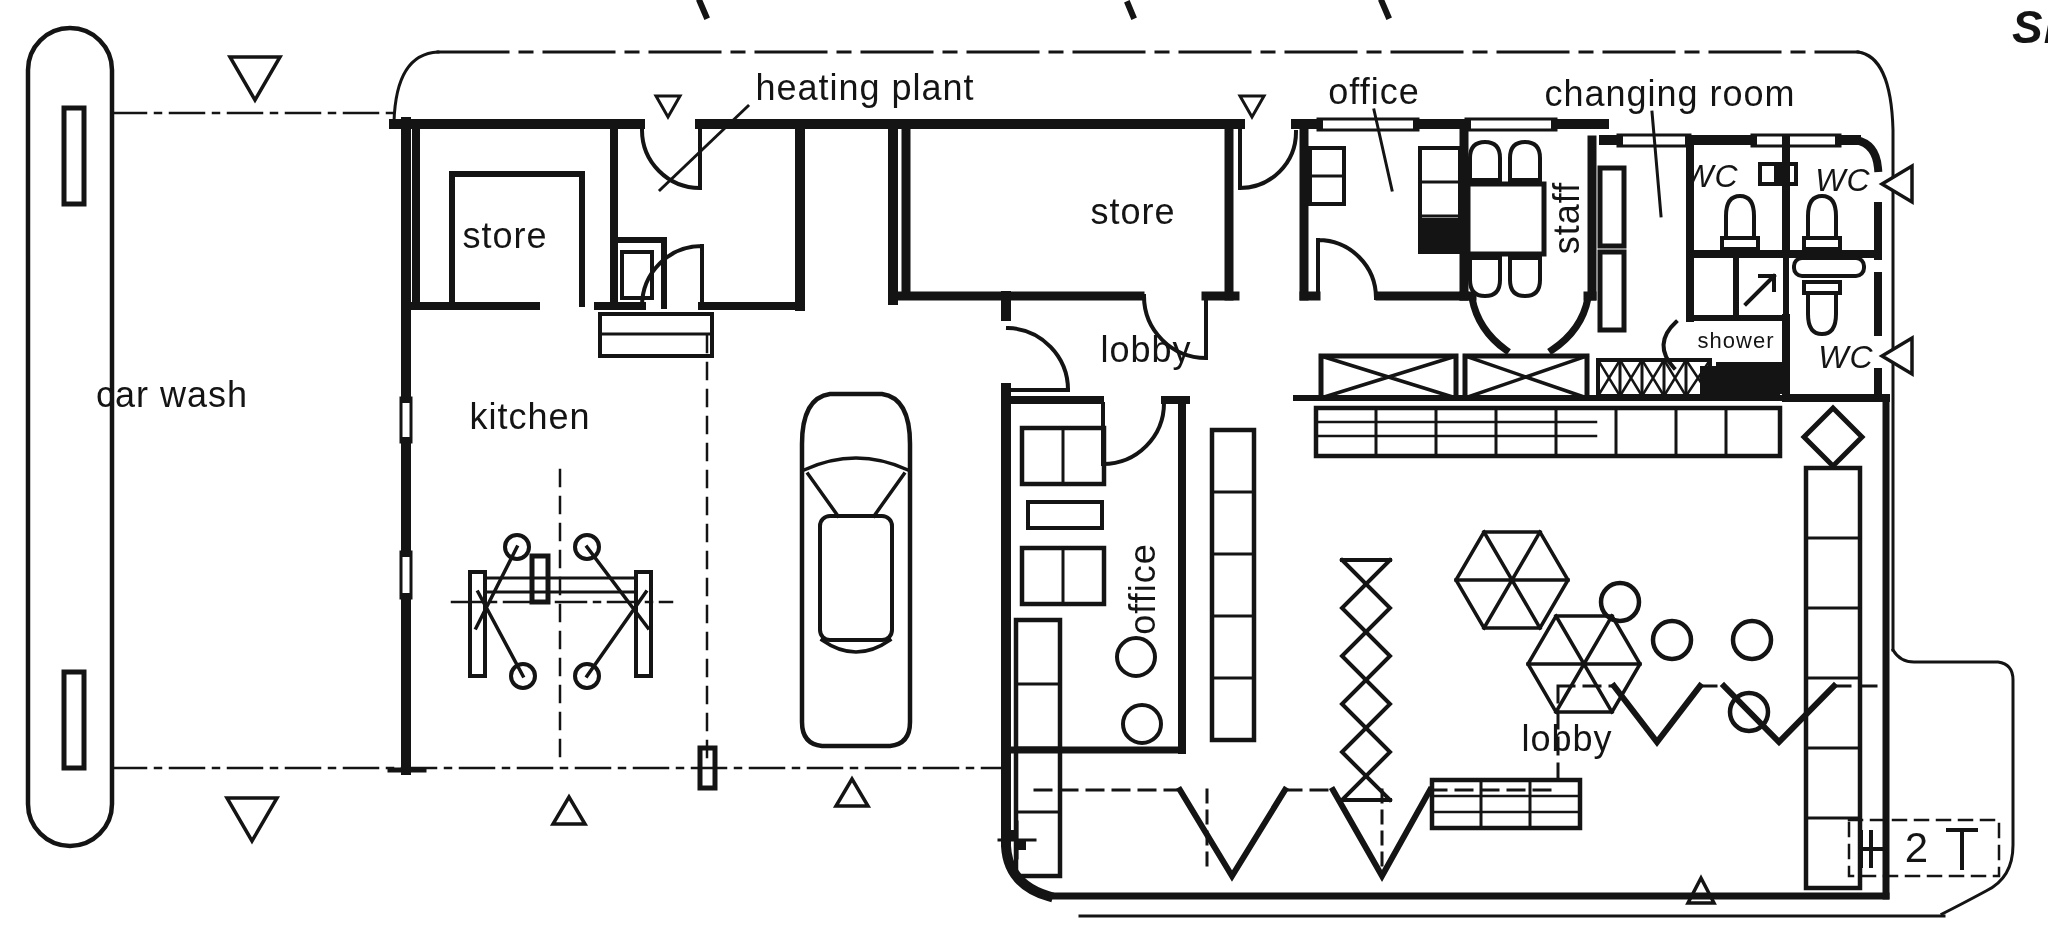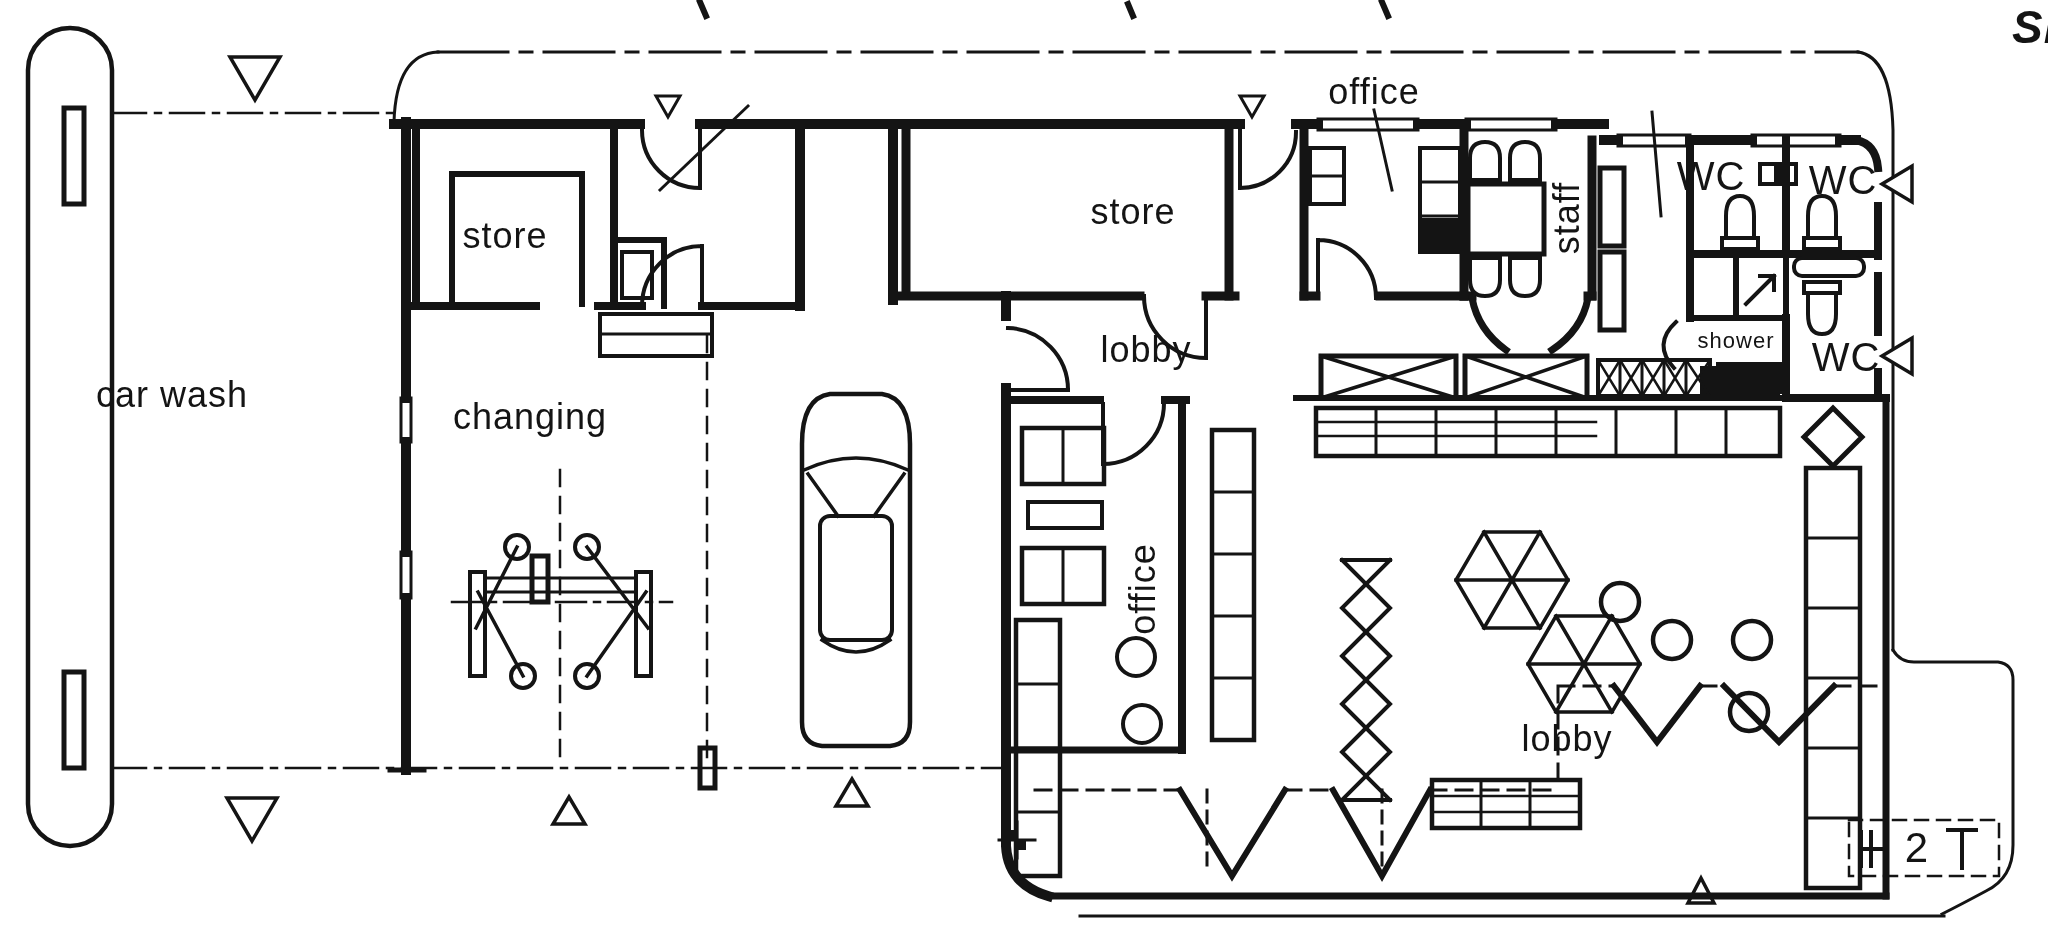--- a/index.html
+++ b/index.html
@@ -2,21 +2,21 @@
 <html><head>
 <meta charset="utf-8">
 <style>
   html,body{margin:0;padding:0;background:#fff;}
   #page{position:relative;width:2048px;height:927px;background:#fff;overflow:hidden;
         font-family:"Liberation Sans",sans-serif;color:#141414;}
   svg{position:absolute;left:0;top:0;}
   .lbl{position:absolute;transform:translate(-50%,-50%);white-space:nowrap;
        font-size:36px;letter-spacing:1px;color:#141414;}
   .lbl.vert{transform:translate(-50%,-50%) rotate(-90deg);}
-  .lbl.wc{font-size:40px;}
+  .lbl.wc{font-size:32px;font-style:italic;}
   .lbl.num{font-size:42px;}
   .lbl.frag{font-weight:bold;font-style:italic;font-size:46px;transform:none;}
 </style>
 </head>
 <body>
 
 <div id="page">
 
 <svg width="2048" height="927" viewBox="0 0 2048 927">
   <g fill="none" stroke="#141414" stroke-linecap="square">
@@ -279,26 +279,28 @@
       <path d="M1948,830 H1976 M1962,830 V868" stroke-width="4"></path>
     </g>
 
     <g stroke-width="6">
       <path d="M700,2 L706,16 M1128,4 L1133,16 M1382,2 L1388,16"></path>
     </g>
   </g>
 </svg>
 
 <div class="lbl" style="left:172px;top:395px">car wash</div>
-<div class="lbl" style="left:530px;top:417px">changing</div>
+<div class="lbl" style="left:530px;top:417px">kitchen</div>
 <div class="lbl" style="left:505px;top:236px">store</div>
 <div class="lbl" style="left:1133px;top:212px">store</div>
+<div class="lbl" style="left:865px;top:88px">heating plant</div>
 <div class="lbl" style="left:1146px;top:350px">lobby</div>
 <div class="lbl" style="left:1374px;top:92px">office</div>
 <div class="lbl vert" style="left:1567px;top:218px">staff</div>
+<div class="lbl" style="left:1670px;top:94px">changing room</div>
 <div class="lbl" style="left:1736px;top:341px;font-size:22px">shower</div>
 <div class="lbl wc" style="left:1711px;top:176px">WC</div>
 <div class="lbl wc" style="left:1843px;top:180px">WC</div>
 <div class="lbl wc" style="left:1846px;top:357px">WC</div>
 <div class="lbl vert" style="left:1143px;top:589px">office</div>
 <div class="lbl" style="left:1567px;top:739px">lobby</div>
 <div class="lbl num" style="left:1917px;top:848px">2</div>
 <div class="lbl frag" style="left:2012px;top:0px">Sk</div>
 
 </div>

